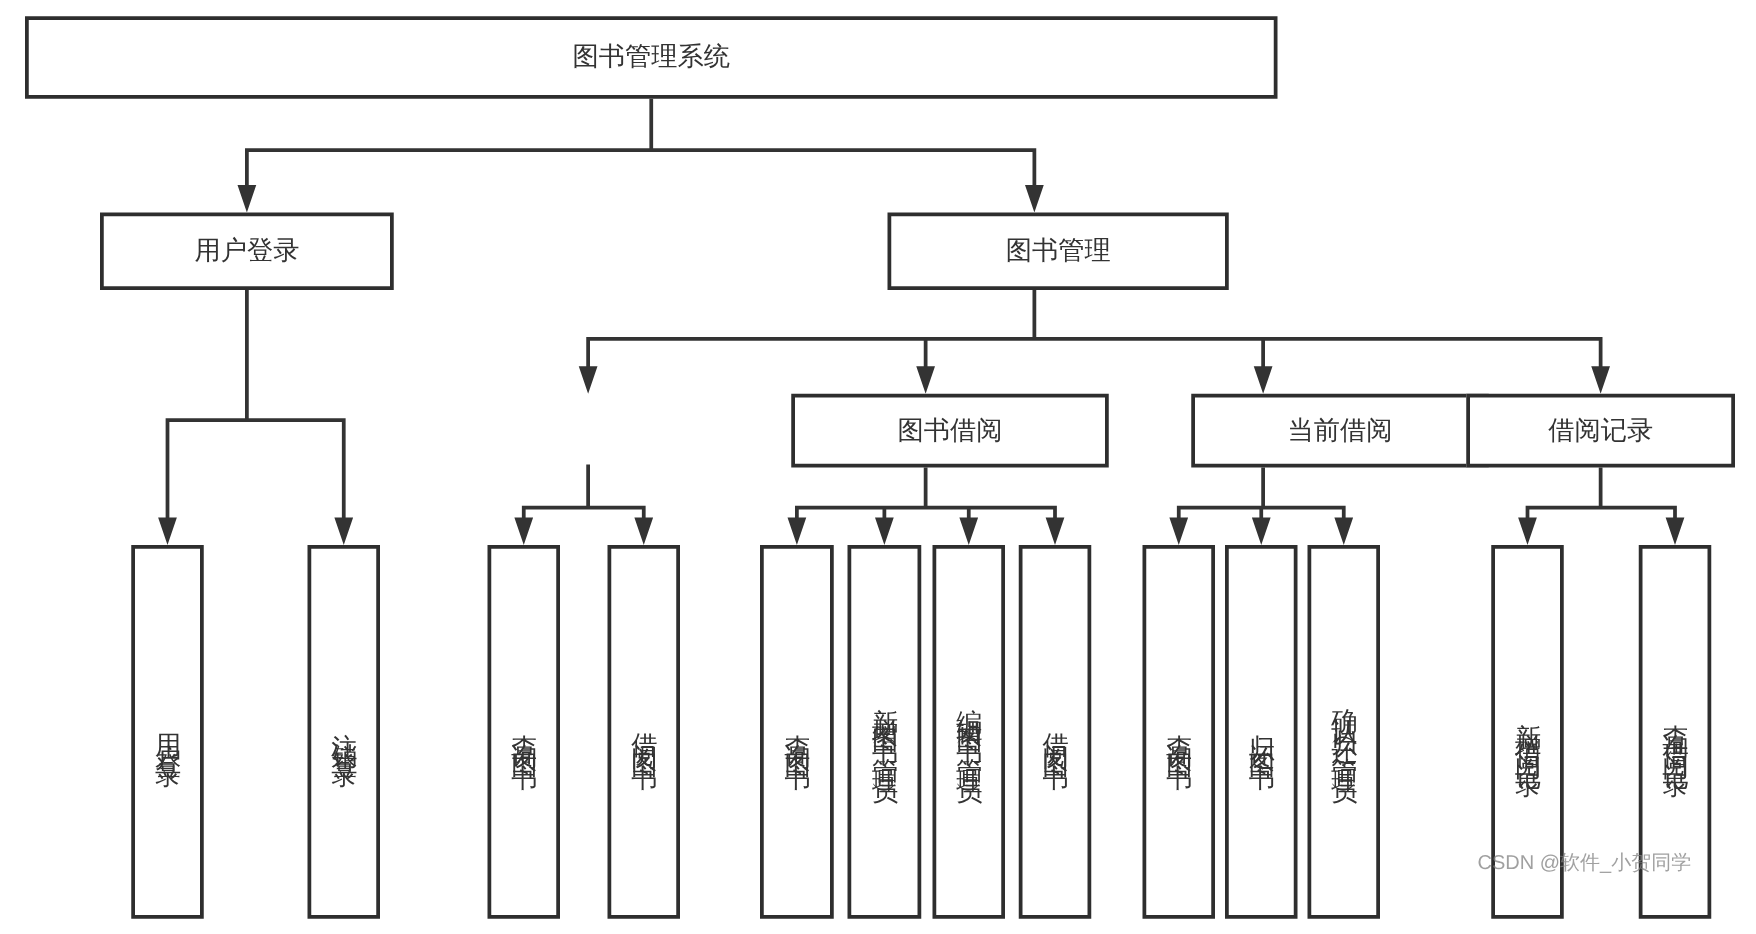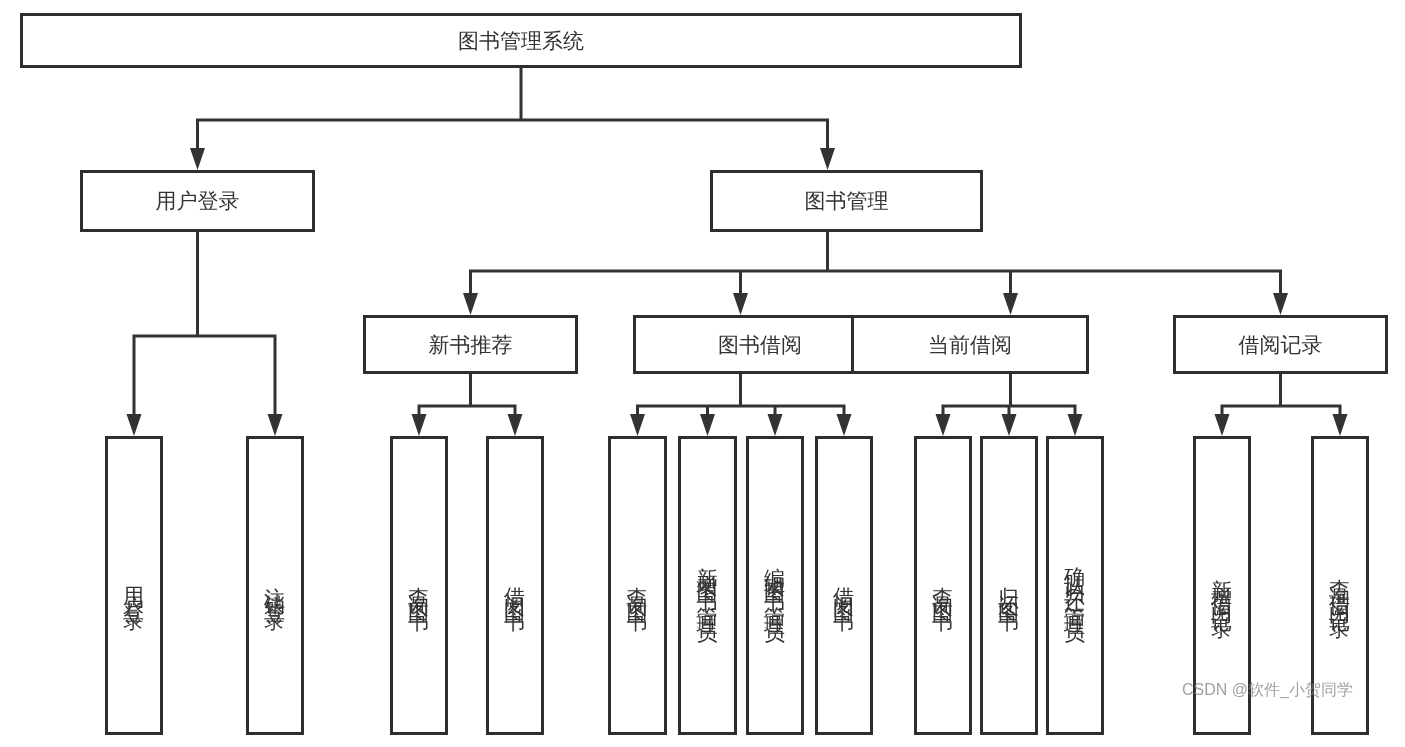--- a/index.html
+++ b/index.html
@@ -40,28 +40,27 @@
              M1003 293 L1018 293 L1010.5 315 Z  M1273 293 L1288 293 L1280.5 315 Z
              M126.5 414 L141.5 414 L134 436 Z  M267.5 414 L282.5 414 L275 436 Z
              M411.5 414 L426.5 414 L419 436 Z  M507.5 414 L522.5 414 L515 436 Z
              M630 414 L645 414 L637.5 436 Z  M700 414 L715 414 L707.5 436 Z
              M767.5 414 L782.5 414 L775 436 Z  M836.5 414 L851.5 414 L844 436 Z
              M935.5 414 L950.5 414 L943 436 Z  M1001.5 414 L1016.5 414 L1009 436 Z
              M1067.5 414 L1082.5 414 L1075 436 Z  M1214.5 414 L1229.5 414 L1222 436 Z
              M1332.5 414 L1347.5 414 L1340 436 Z" fill="#333333" stroke="none"></path>
   </svg>
 
-  <div class="box" style="left:20px;top:13px;width:1002px;height:55px">图书管理系统</div>
+  <div class="box" style="left:20px;top:13px;width:1002px;height:66px">图书管理系统</div>
 
   <div class="box" style="left:80px;top:170px;width:235px;height:62px">用户登录</div>
   <div class="box" style="left:710px;top:170px;width:273px;height:62px">图书管理</div>
 
-  <div class="box" style="left:363px;top:315px;width:215px;height:59px">新书推荐</div>
   <div class="box" style="left:633px;top:315px;width:254px;height:59px">图书借阅</div>
-  <div class="box" style="left:851px;top:315px;width:238px;height:59px">当前借阅</div>
+  <div class="box" style="left:953px;top:315px;width:238px;height:59px">当前借阅</div>
   <div class="box" style="left:1173px;top:315px;width:215px;height:59px">借阅记录</div>
 
   <div class="box leaf" style="left:105px;top:436px;width:58px;height:299px">
     <span class="vtext">用户登录</span>
   </div>
   <div class="box leaf" style="left:246px;top:436px;width:58px;height:299px">
     <span class="vtext">注销登录</span>
   </div>
   <div class="box leaf" style="left:390px;top:436px;width:58px;height:299px">
     <span class="vtext">查询图书</span>

